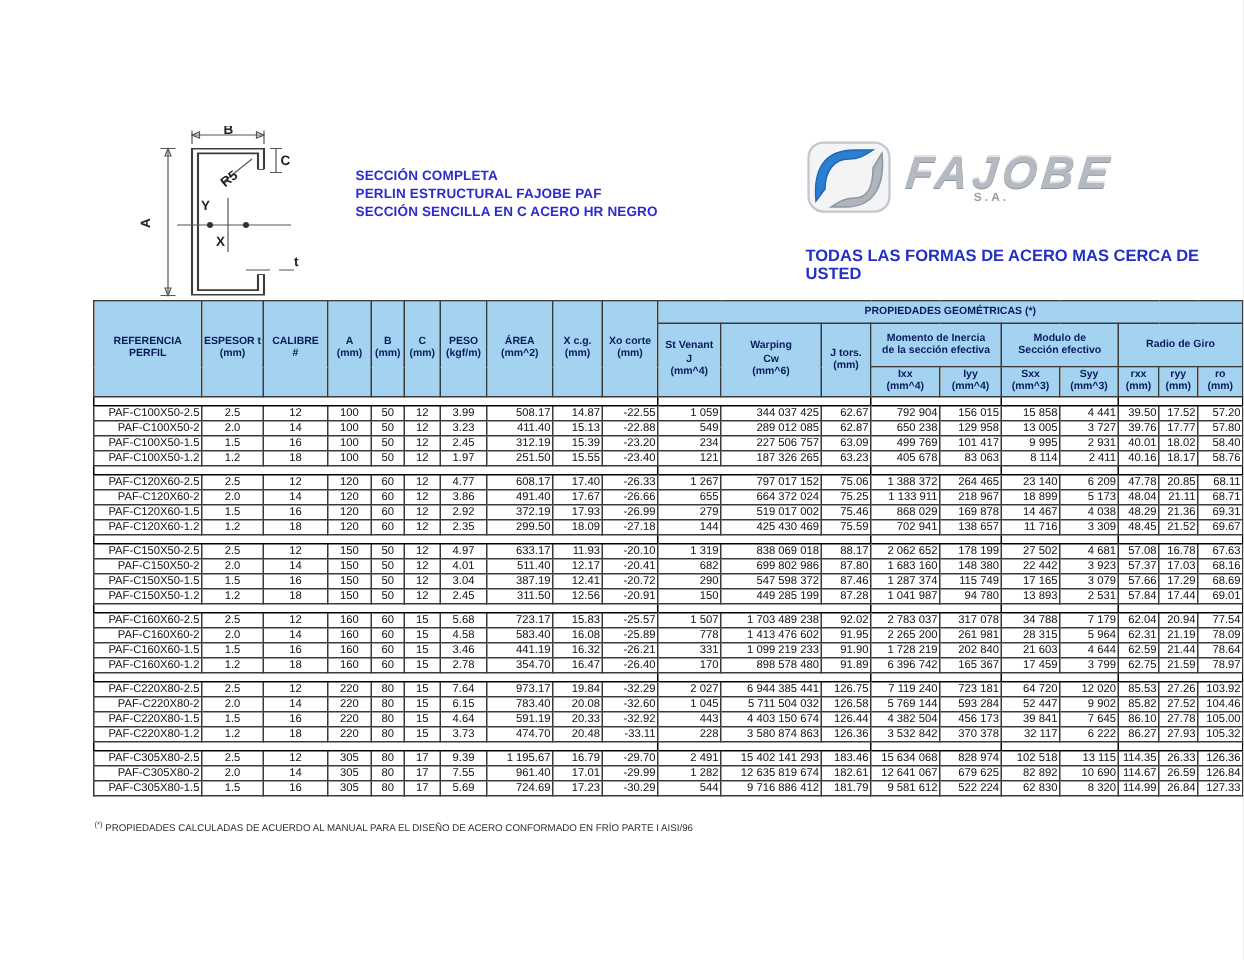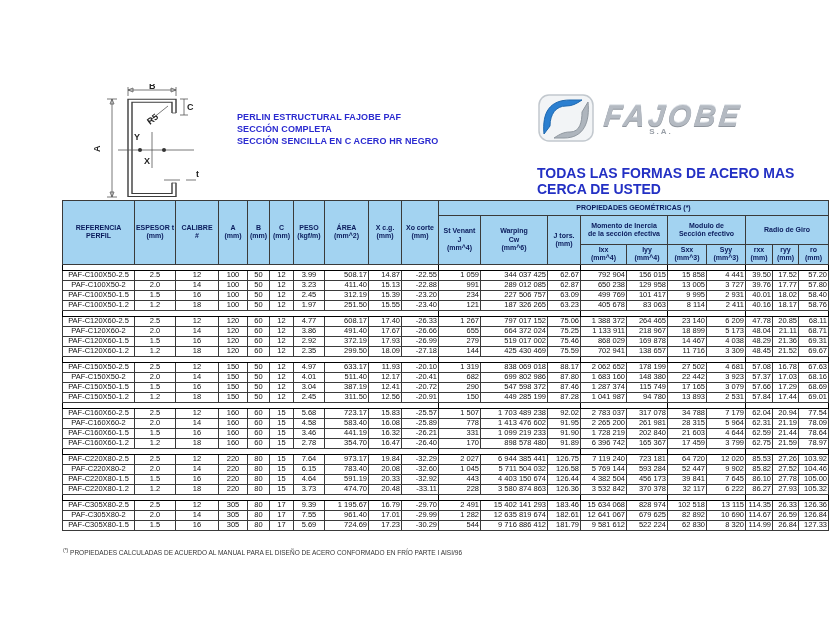--- a/index.html
+++ b/index.html
@@ -11,40 +11,40 @@
   .diagram{position:absolute;left:76px;top:84px;width:132px;height:114px;}
   .titles{position:absolute;left:237px;top:111px;color:#2b2bd0;font-size:9px;
     font-weight:bold;line-height:12px;letter-spacing:.1px;}
   .logo{position:absolute;left:536px;top:86px;width:240px;height:66px;display:flex;align-items:center;}
   .logo-emblem{width:62px;height:54px;flex:0 0 auto;}
   .logo-text{font-size:30px;font-style:italic;font-weight:bold;color:#b4bac2;
     letter-spacing:3px;transform:skewX(-6deg);
     text-shadow:0 1px 0 #8f959d,0 -1px 0 #dfe3e8;line-height:26px;margin-left:6px;}
   .logo-sa{font-size:8px;color:#9aa0a8;font-weight:bold;letter-spacing:2px;
     text-align:center;margin-top:-2px;margin-right:18px;}
-  .tagline{position:absolute;left:537px;top:165px;color:#2330c4;font-size:14px;font-weight:bold;}
+  .tagline{position:absolute;left:537px;top:165px;color:#2330c4;font-size:11px;font-weight:bold;}
   
   table.props{
     position:absolute;left:62px;top:200px;width:765px;
     border-collapse:collapse;table-layout:fixed;
     border:1.5px solid #000;
   }
   table.props th, table.props td{
     border:1px solid #3a3a3a;overflow:hidden;white-space:nowrap;
   }
   table.props th{
     background:#a3d3f1;color:#0a1b5c;font-size:7px;font-weight:bold;
     text-align:center;vertical-align:middle;white-space:pre-line;line-height:1.2;
     padding:1px 0;
   }
   th.banner{height:12px;font-size:7.5px;}
   tr.hrow2 th{height:26px;}
   tr.hrow3 th{height:16px;}
   table.props td{font-size:7.5px;color:#111;height:9px;padding:0 1px;line-height:1.1;}
-  td.c0{text-align:center;padding-left:3px;}
+  td.c0{text-align:right;padding-left:3px;}
   td.c1,td.c2,td.c3,td.c4,td.c5,td.c6{text-align:center;}
   td.c7,td.c8,td.c9,td.c10,td.c11,td.c12,td.c13,td.c14,td.c15,td.c16,td.c17,td.c18,td.c19{
     text-align:right;padding-right:4px;}
   .thick-l{border-left:1.6px solid #000 !important;}
   tr.spacer td{height:5px;background:#fff;border-top:1.4px solid #000;border-bottom:1.4px solid #000;
     border-left:none;border-right:none;padding:0;}
   tr.spacer td.thick-l{border-left:1.6px solid #000 !important;}
   
   .footnote{position:absolute;left:63px;top:547px;font-size:6.5px;color:#333;}
   .footnote sup{font-size:5px;}
@@ -85,22 +85,22 @@
     <circle cx="64" cy="66" r="2" fill="#333"></circle>
     <circle cx="88" cy="66" r="2" fill="#333"></circle>
     <text class="dlabel" x="58" y="56">Y</text>
     <text class="dlabel" x="68" y="80">X</text>
 
     <path class="dthin" d="M88 96 h16 M120 96 h-10"></path>
     <text class="dlabel" x="120" y="93" font-size="8">t</text>
   </svg>
 
   <div class="titles">
+    <div>SECCIÓN COMPLETA</div>
     <div>PERLIN ESTRUCTURAL FAJOBE PAF</div>
-    <div>SECCIÓN COMPLETA</div>
     <div>SECCIÓN SENCILLA EN C ACERO HR NEGRO</div>
   </div>
 
   <div class="logo">
     <svg class="logo-emblem" viewBox="0 0 62 54">
       <rect x="3" y="3" width="54" height="46" rx="10" fill="#f2f4f6" stroke="#c2c8ce" stroke-width="1.5"></rect>
       <path d="M8 42 C6 20 14 8 34 8 L46 8 C40 12 36 14 30 14 C20 14 14 22 14 34 Z" fill="#2b7fd0" stroke="#1f68af" stroke-width="1"></path>
       <path d="M52 10 C54 30 48 46 28 46 L18 46 C24 42 28 40 34 40 C44 40 46 30 46 20 Z" fill="#aeb5bd" stroke="#8f979f" stroke-width="1"></path>
     </svg>
     <div>
@@ -223,21 +223,21 @@
           <td class="c0">PAF-C100X50-2</td>
           <td class="c1">2.0</td>
           <td class="c2">14</td>
           <td class="c3">100</td>
           <td class="c4">50</td>
           <td class="c5">12</td>
           <td class="c6">3.23</td>
           <td class="c7">411.40</td>
           <td class="c8">15.13</td>
           <td class="c9">-22.88</td>
-          <td class="c10 thick-l">991</td>
+          <td class="c10 thick-l">549</td>
           <td class="c11">289 012 085</td>
           <td class="c12">62.87</td>
           <td class="c13 thick-l">650 238</td>
           <td class="c14">129 958</td>
           <td class="c15 thick-l">13 005</td>
           <td class="c16">3 727</td>
           <td class="c17 thick-l">39.76</td>
           <td class="c18">17.77</td>
           <td class="c19">57.80</td>
         </tr>

